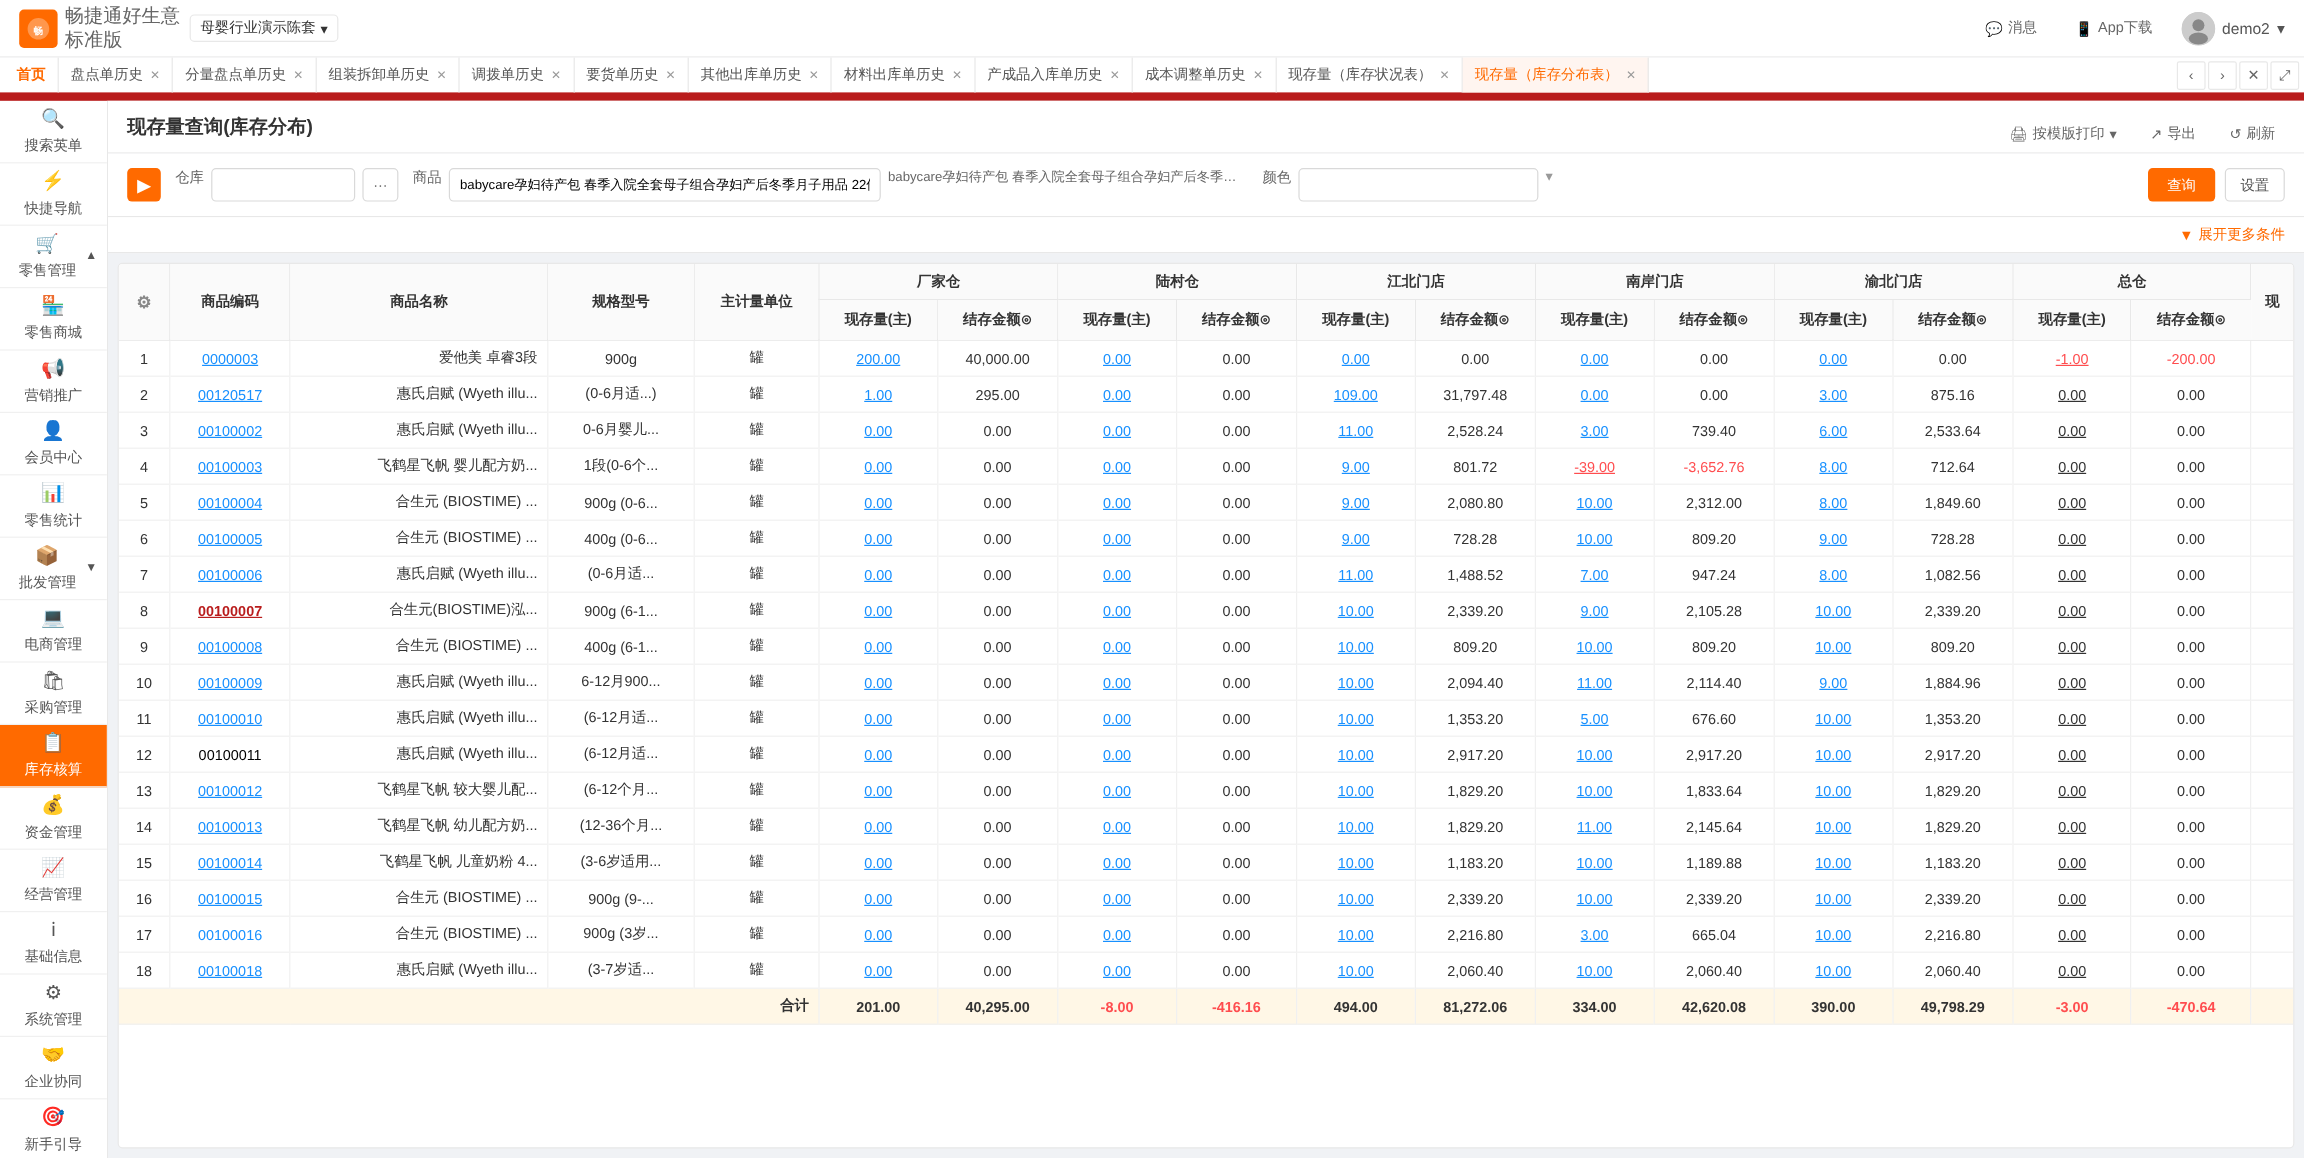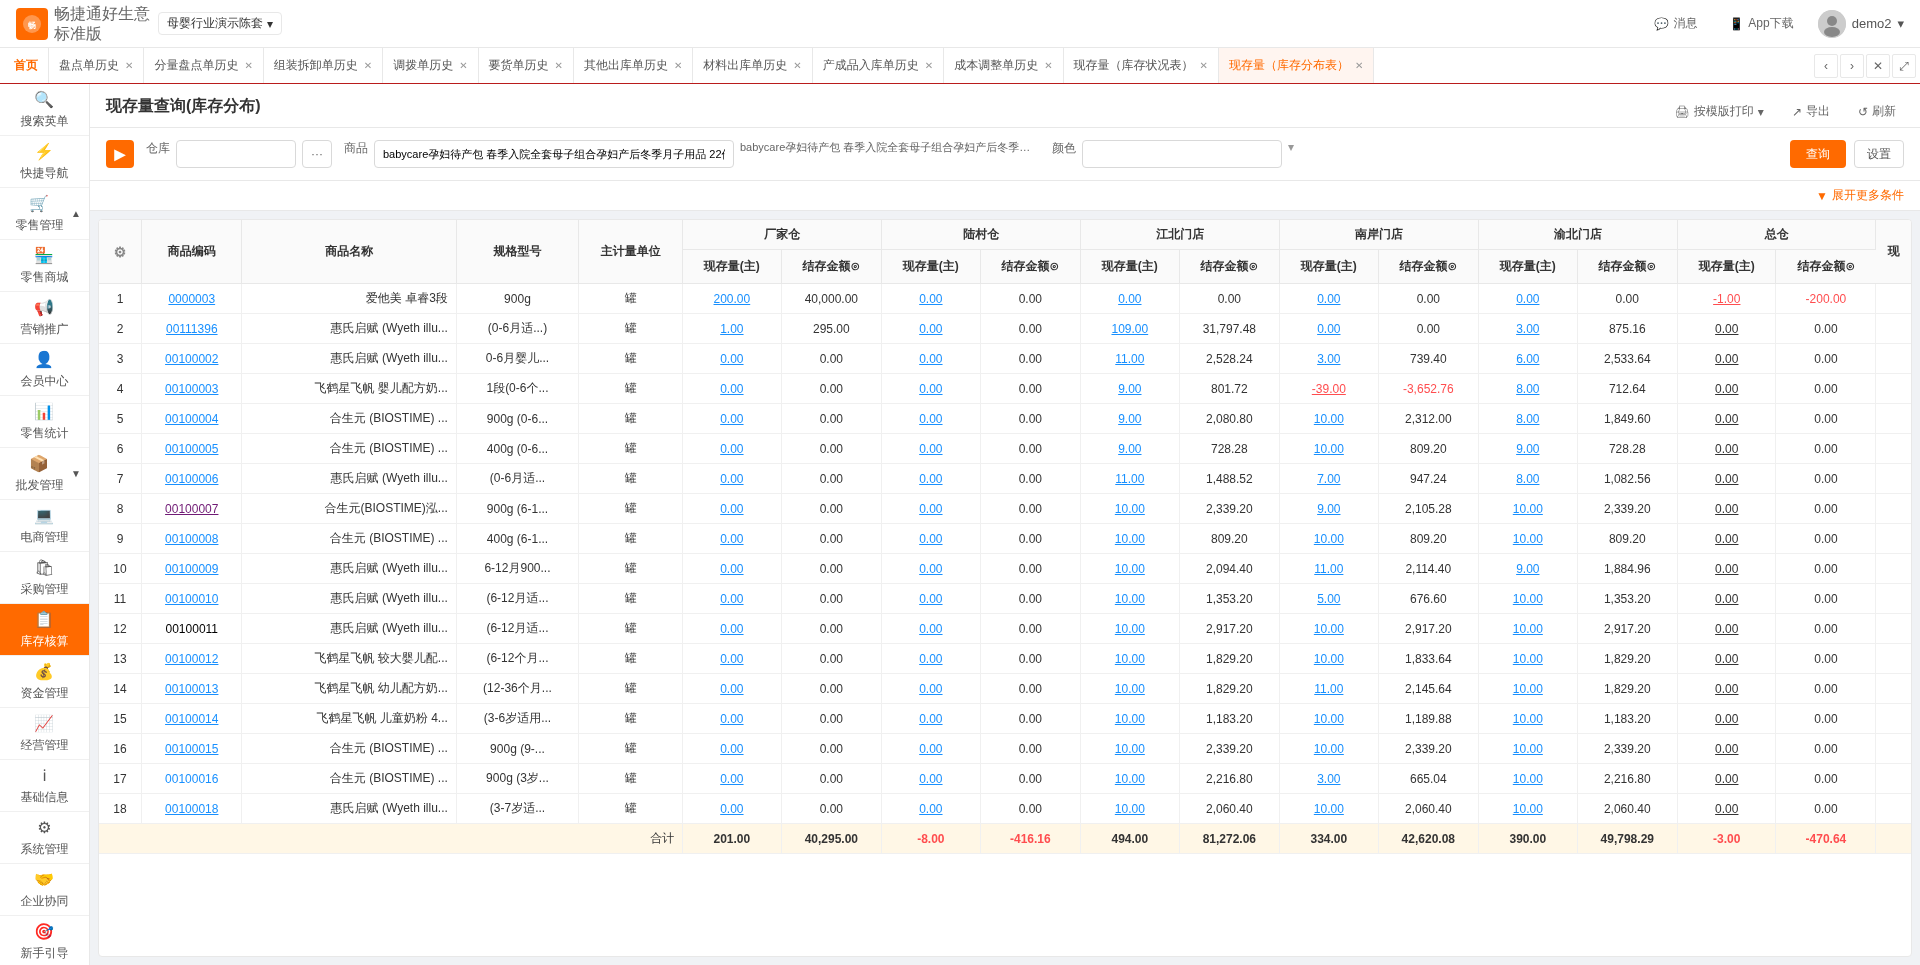--- a/index.html
+++ b/index.html
@@ -22,21 +22,21 @@
     .top-bar-right { display: flex; align-items: center; gap: 16px; font-size: 13px; color: #555; }
     .top-bar-right .user { display: flex; align-items: center; gap: 6px; }
     .avatar { width: 28px; height: 28px; border-radius: 50%; background: #ccc; overflow: hidden; display: flex; align-items: center; justify-content: center; }
 
     
     .nav-tabs {
       height: 36px;
       background: #fff;
       display: flex;
       align-items: center;
-      border-bottom: 1px solid #b91c1c;
+      border-bottom: 7px solid #b91c1c;
       overflow: hidden;
       padding: 0 4px;
     }
     .nav-tab {
       display: flex;
       align-items: center;
       height: 36px;
       padding: 0 10px;
       font-size: 12px;
       color: #555;
@@ -482,21 +482,21 @@
     <td style="text-decoration:underline;color:#1890ff;cursor:pointer;" class="">0.00</td>
     <td class="">0.00</td>
     <td style="text-decoration:underline;color:#1890ff;cursor:pointer;">0.00</td>
     <td>0.00</td>
     <td style="text-decoration:underline;cursor:pointer;" class="negative">-1.00</td>
     <td class="negative">-200.00</td>
     <td></td>
   </tr>
             <tr>
     <td>2</td>
-    <td style="text-decoration:underline;color:#1890ff;cursor:pointer;">00111396</td>
+    <td style="text-decoration:underline;color:#1890ff;cursor:pointer;">00120517</td>
     <td class="text-left">惠氏启赋 (Wyeth illu...</td>
     <td>(0-6月适...)</td>
     <td>罐</td>
     <td style="text-decoration:underline;color:#1890ff;cursor:pointer;">1.00</td>
     <td>295.00</td>
     <td style="text-decoration:underline;color:#1890ff;cursor:pointer;">0.00</td>
     <td>0.00</td>
     <td style="text-decoration:underline;color:#1890ff;cursor:pointer;">109.00</td>
     <td>31,797.48</td>
     <td style="text-decoration:underline;color:#1890ff;cursor:pointer;" class="">0.00</td>
@@ -602,21 +602,21 @@
     <td style="text-decoration:underline;color:#1890ff;cursor:pointer;" class="">7.00</td>
     <td class="">947.24</td>
     <td style="text-decoration:underline;color:#1890ff;cursor:pointer;">8.00</td>
     <td>1,082.56</td>
     <td style="text-decoration:underline;cursor:pointer;" class="">0.00</td>
     <td class="">0.00</td>
     <td></td>
   </tr>
             <tr>
     <td>8</td>
-    <td style="text-decoration:underline;color:#701a75;cursor:pointer;">00100007</td>
+    <td style="text-decoration:underline;color:#b91c1c;cursor:pointer;font-weight:bold;">00100007</td>
     <td class="text-left">合生元(BIOSTIME)泓...</td>
     <td>900g (6-1...</td>
     <td>罐</td>
     <td style="text-decoration:underline;color:#1890ff;cursor:pointer;">0.00</td>
     <td>0.00</td>
     <td style="text-decoration:underline;color:#1890ff;cursor:pointer;">0.00</td>
     <td>0.00</td>
     <td style="text-decoration:underline;color:#1890ff;cursor:pointer;">10.00</td>
     <td>2,339.20</td>
     <td style="text-decoration:underline;color:#1890ff;cursor:pointer;" class="">9.00</td>
@@ -821,21 +821,21 @@
     <td>2,060.40</td>
     <td style="text-decoration:underline;color:#1890ff;cursor:pointer;" class="">10.00</td>
     <td class="">2,060.40</td>
     <td style="text-decoration:underline;color:#1890ff;cursor:pointer;">10.00</td>
     <td>2,060.40</td>
     <td style="text-decoration:underline;cursor:pointer;" class="">0.00</td>
     <td class="">0.00</td>
     <td></td>
   </tr>
             <tr class="summary-row">
-  <td colspan="5" class="text-left" style="font-weight:normal;">合计</td>
+  <td colspan="5" class="text-left" style="font-weight:bold;">合计</td>
   <td>201.00</td>
   <td>40,295.00</td>
   <td class="negative">-8.00</td>
   <td class="negative">-416.16</td>
   <td>494.00</td>
   <td>81,272.06</td>
   <td>334.00</td>
   <td>42,620.08</td>
   <td>390.00</td>
   <td>49,798.29</td>

